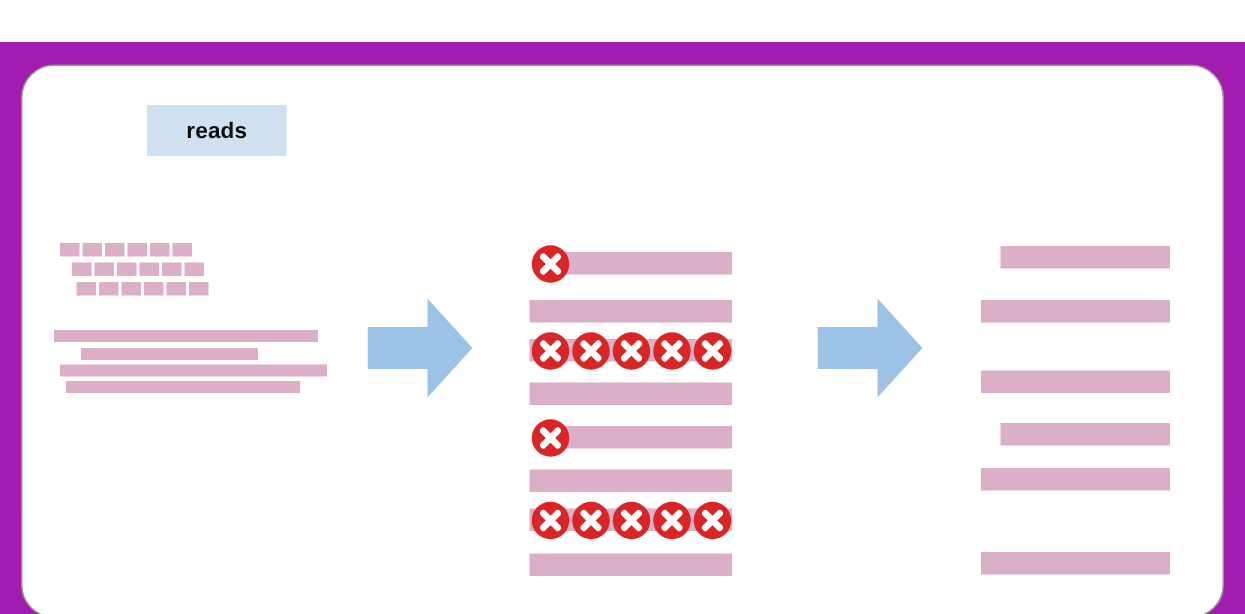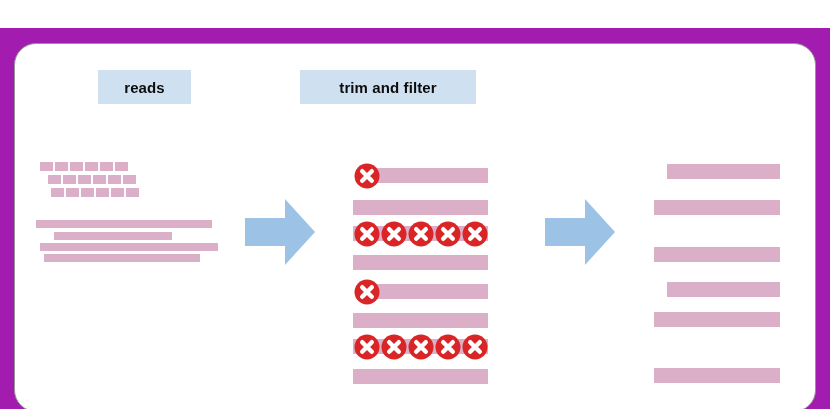--- a/index.html
+++ b/index.html
@@ -83,21 +83,20 @@
 </style>
 </head>
 <body>
 
 <div id="canvas">
 
   <div id="frame"></div>
 
   <div class="label-box" id="label-reads">reads</div>
 
-  <div class="label-box" id="label-trim">trim and filter</div>
 
 
   <div class="group">
 
     <div>
       <div class="read-square" style="left:40px;  top:134px; width:13px; height:9px;"></div>
       <div class="read-square" style="left:55px;  top:134px; width:13px; height:9px;"></div>
       <div class="read-square" style="left:70px;  top:134px; width:13px; height:9px;"></div>
       <div class="read-square" style="left:85px;  top:134px; width:13px; height:9px;"></div>
       <div class="read-square" style="left:100px; top:134px; width:13px; height:9px;"></div>

